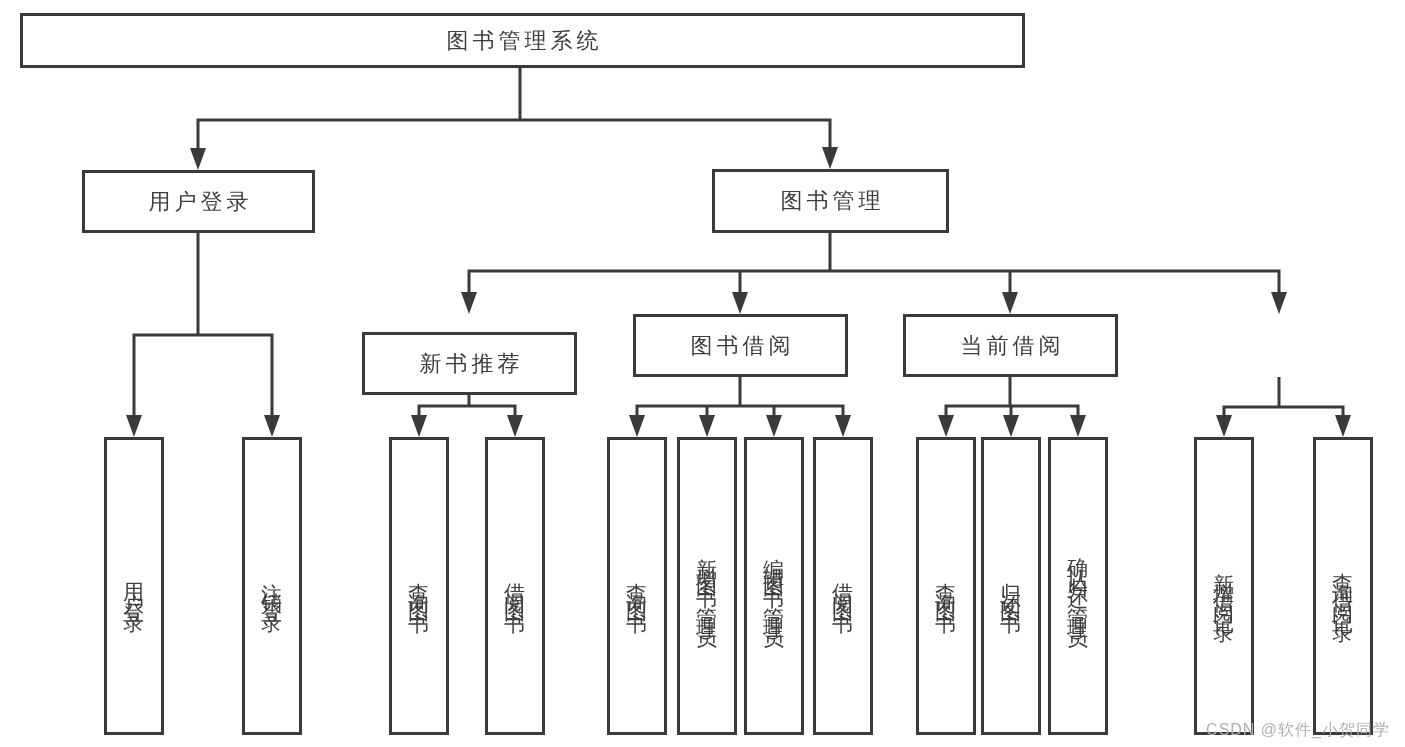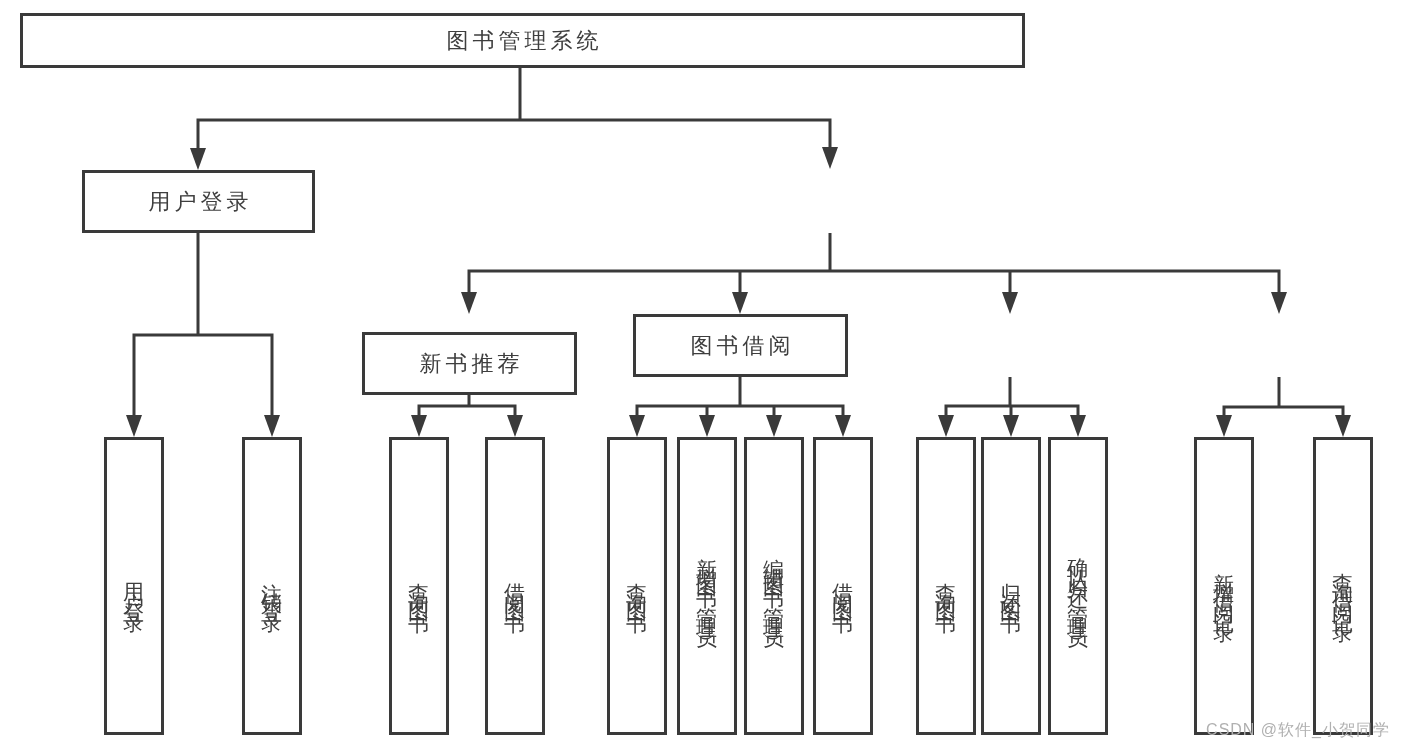--- a/index.html
+++ b/index.html
@@ -88,23 +88,25 @@
       <polygon points="1003,415 1019,415 1011,437"></polygon>
       <polygon points="1070,415 1086,415 1078,437"></polygon>
       <polygon points="1216,415 1232,415 1224,437"></polygon>
       <polygon points="1335,415 1351,415 1343,437"></polygon>
     </g>
   </svg>
 
   <div class="node h-node" style="left:20px; top:13px; width:1005px; height:55px;">图书管理系统</div>
 
   <div class="node h-node" style="left:82px; top:170px; width:233px; height:63px;">用户登录</div>
+  <div class="node h-node" style="left:712px; top:169px; width:237px; height:64px;">图书管理</div>
 
   <div class="node h-node" style="left:362px; top:332px; width:215px; height:63px;">新书推荐</div>
   <div class="node h-node" style="left:633px; top:314px; width:215px; height:63px;">图书借阅</div>
+  <div class="node h-node" style="left:903px; top:314px; width:215px; height:63px;">当前借阅</div>
 
   <div class="node v-node" style="left:104px; top:437px; width:60px; height:298px;">用户登录</div>
   <div class="node v-node" style="left:242px; top:437px; width:60px; height:298px;">注销登录</div>
 
   <div class="node v-node" style="left:389px; top:437px; width:60px; height:298px;">查询图书</div>
   <div class="node v-node" style="left:485px; top:437px; width:60px; height:298px;">借阅图书</div>
 
   <div class="node v-node" style="left:607px; top:437px; width:60px; height:298px;">查询图书</div>
   <div class="node v-node" style="left:677px; top:437px; width:60px; height:298px;">新增图书（管理员）</div>
   <div class="node v-node" style="left:744px; top:437px; width:60px; height:298px;">编辑图书（管理员）</div>

